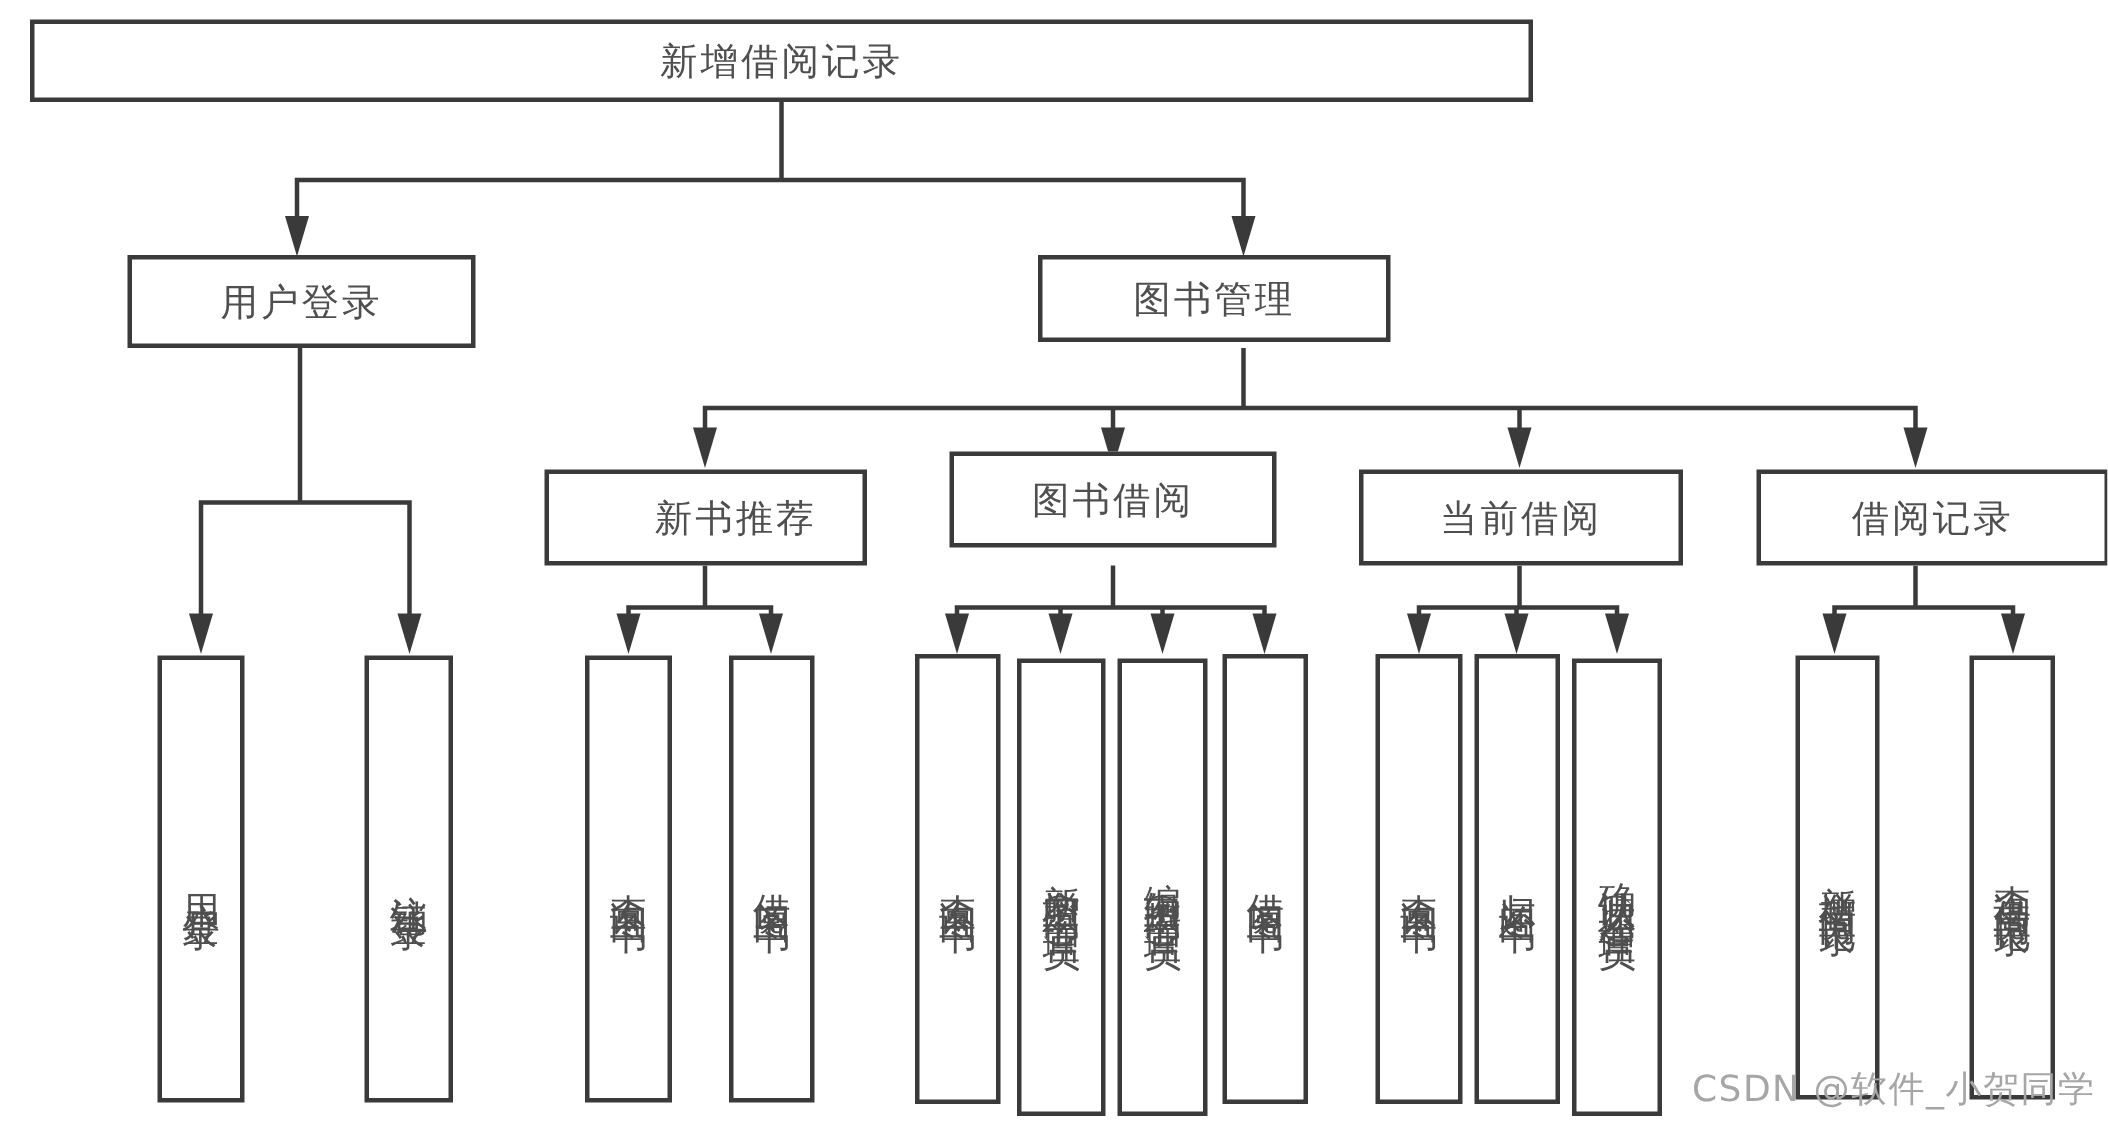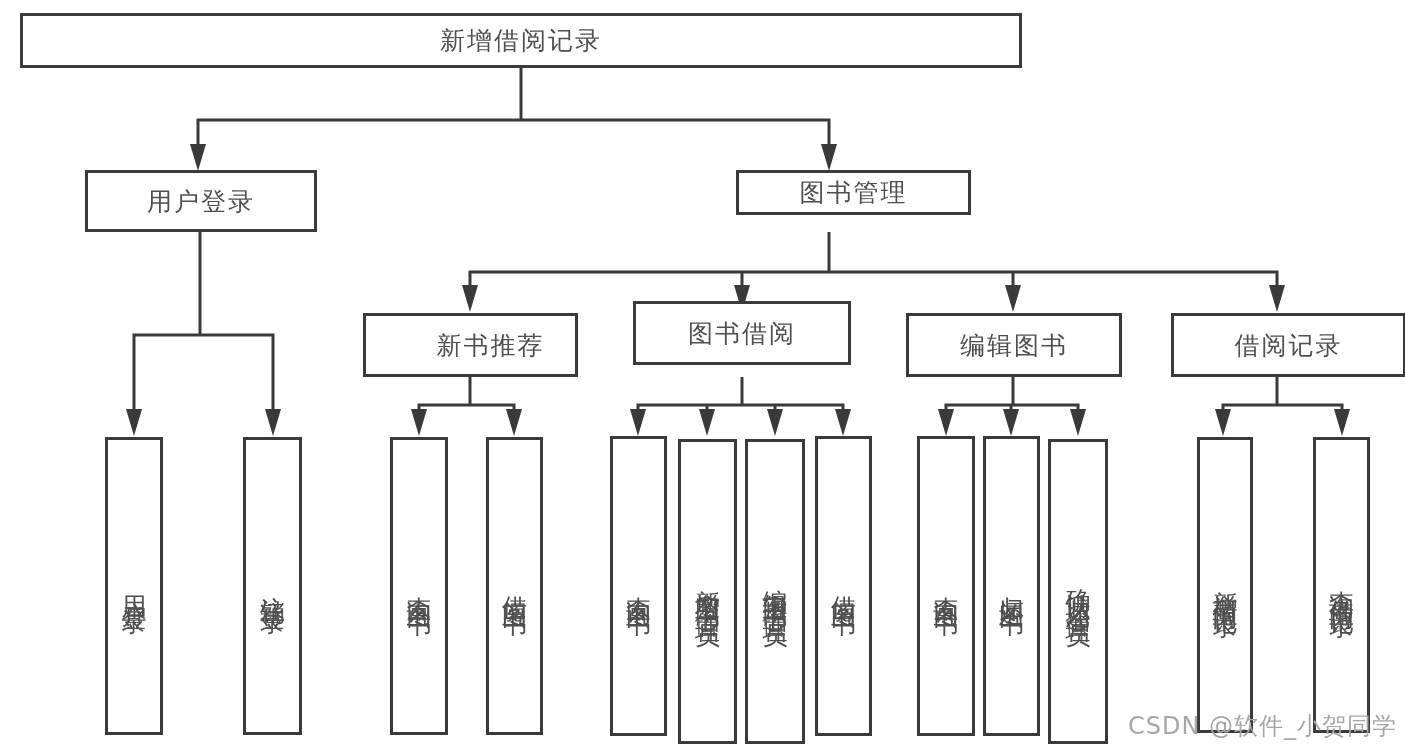--- a/index.html
+++ b/index.html
@@ -96,25 +96,25 @@
 
     <path d="M1277,377 V405"></path>
     <path d="M1223,411 V405 H1342 V411"></path>
     <polygon points="1215,409 1231,409 1223,436"></polygon>
     <polygon points="1334,409 1350,409 1342,436"></polygon>
   </svg>
 
   <div class="box" style="left:20px;top:13px;width:1002px;height:55px;">新增借阅记录</div>
 
   <div class="box" style="left:85px;top:170px;width:232px;height:62px;">用户登录</div>
-  <div class="box" style="left:736px;top:170px;width:235px;height:45px;">图书管理</div>
+  <div class="box" style="left:692px;top:170px;width:235px;height:58px;">图书管理</div>
 
   <div class="box" style="left:363px;top:313px;width:215px;height:64px;padding-left:40px;">新书推荐</div>
   <div class="box" style="left:633px;top:301px;width:218px;height:64px;">图书借阅</div>
-  <div class="box" style="left:906px;top:313px;width:216px;height:64px;">编辑图书</div>
+  <div class="box" style="left:906px;top:313px;width:216px;height:64px;">当前借阅</div>
   <div class="box" style="left:1171px;top:313px;width:235px;height:64px;">借阅记录</div>
 
   <div class="box vbox" style="left:105px;top:437px;width:58px;height:298px;">用户登录</div>
   <div class="box vbox" style="left:243px;top:437px;width:59px;height:298px;">注销登录</div>
 
   <div class="box vbox" style="left:390px;top:437px;width:58px;height:298px;">查询图书</div>
   <div class="box vbox" style="left:486px;top:437px;width:57px;height:298px;">借阅图书</div>
 
   <div class="box vbox" style="left:610px;top:436px;width:57px;height:300px;">查询图书</div>
   <div class="box vbox" style="left:678px;top:439px;width:59px;height:305px;">新增图书（管理员）</div>

